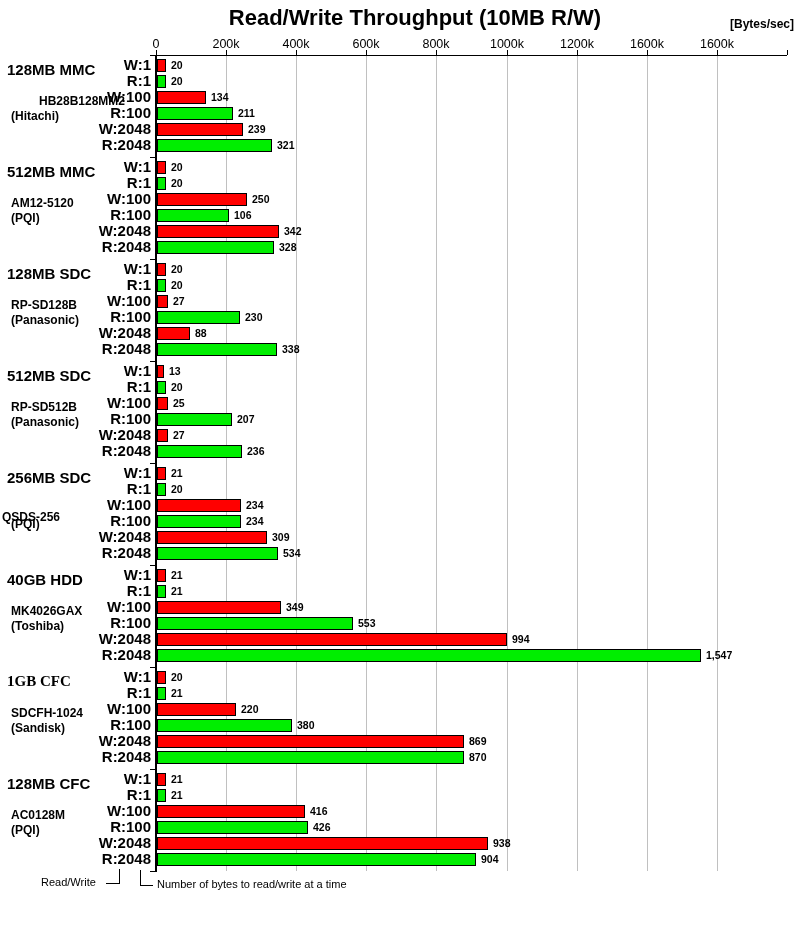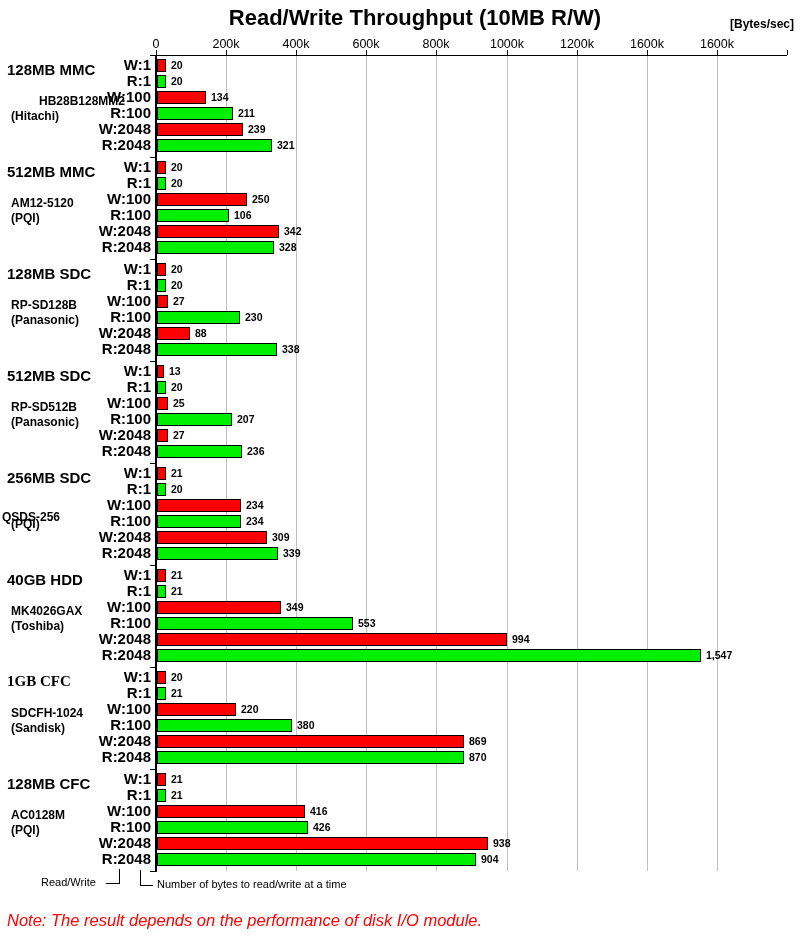--- a/index.html
+++ b/index.html
@@ -55,21 +55,20 @@
 
 
   <div class="annot-text" style="left:41px;top:876px;">Read/Write</div>
   <div class="annot-line" style="left:106px;top:883px;width:14px;height:1px;"></div>
   <div class="annot-line" style="left:119px;top:869px;width:1px;height:15px;"></div>
 
   <div class="annot-line" style="left:140px;top:870px;width:1px;height:16px;"></div>
   <div class="annot-line" style="left:140px;top:885px;width:13px;height:1px;"></div>
   <div class="annot-text" style="left:157px;top:878px;">Number of bytes to read/write at a time</div>
 
-  <div class="note" style="color: rgb(255, 0, 0);">Note: The result depends on the performance of disk I/O module.</div>
 
 <div class="tick-label" style="left: 156px;">0</div>
     <div class="tick-label" style="left: 226px;">200k</div>
     <div class="tick-label" style="left: 296px;">400k</div>
     <div class="tick-label" style="left: 366px;">600k</div>
     <div class="tick-label" style="left: 436px;">800k</div>
     <div class="tick-label" style="left: 507px;">1000k</div>
     <div class="tick-label" style="left: 577px;">1200k</div>
     <div class="tick-label" style="left: 647px;">1600k</div>
     <div class="tick-label" style="left: 717px;">1600k</div>
@@ -199,21 +198,21 @@
     <div class="bar" style="left: 157px; top: 499px; width: 82px; background: rgb(255, 0, 0);"></div>
     <div class="val-label" style="left: 246px; top: 498px;">234</div>
     <div class="row-label" style="left: 60px; top: 514px; width: 91px;">R:100</div>
     <div class="bar" style="left: 157px; top: 515px; width: 82px; background: rgb(0, 238, 0);"></div>
     <div class="val-label" style="left: 246px; top: 514px;">234</div>
     <div class="row-label" style="left: 60px; top: 530px; width: 91px;">W:2048</div>
     <div class="bar" style="left: 157px; top: 531px; width: 108px; background: rgb(255, 0, 0);"></div>
     <div class="val-label" style="left: 272px; top: 530px;">309</div>
     <div class="row-label" style="left: 60px; top: 546px; width: 91px;">R:2048</div>
     <div class="bar" style="left: 157px; top: 547px; width: 119px; background: rgb(0, 238, 0);"></div>
-    <div class="val-label" style="left: 283px; top: 546px;">339</div>
+    <div class="val-label" style="left: 283px; top: 546px;">534</div>
     <div class="g-name" style="left: 7px; top: 571px;">40GB HDD</div>
     <div class="g-model" style="left: 11px; top: 604px;">MK4026GAX</div>
     <div class="g-maker" style="left: 11px; top: 619px;">(Toshiba)</div>
     <div class="row-label" style="left: 60px; top: 568px; width: 91px;">W:1</div>
     <div class="bar" style="left: 157px; top: 569px; width: 7px; background: rgb(255, 0, 0);"></div>
     <div class="val-label" style="left: 171px; top: 568px;">21</div>
     <div class="row-label" style="left: 60px; top: 584px; width: 91px;">R:1</div>
     <div class="bar" style="left: 157px; top: 585px; width: 7px; background: rgb(0, 238, 0);"></div>
     <div class="val-label" style="left: 171px; top: 584px;">21</div>
     <div class="row-label" style="left: 60px; top: 600px; width: 91px;">W:100</div>

